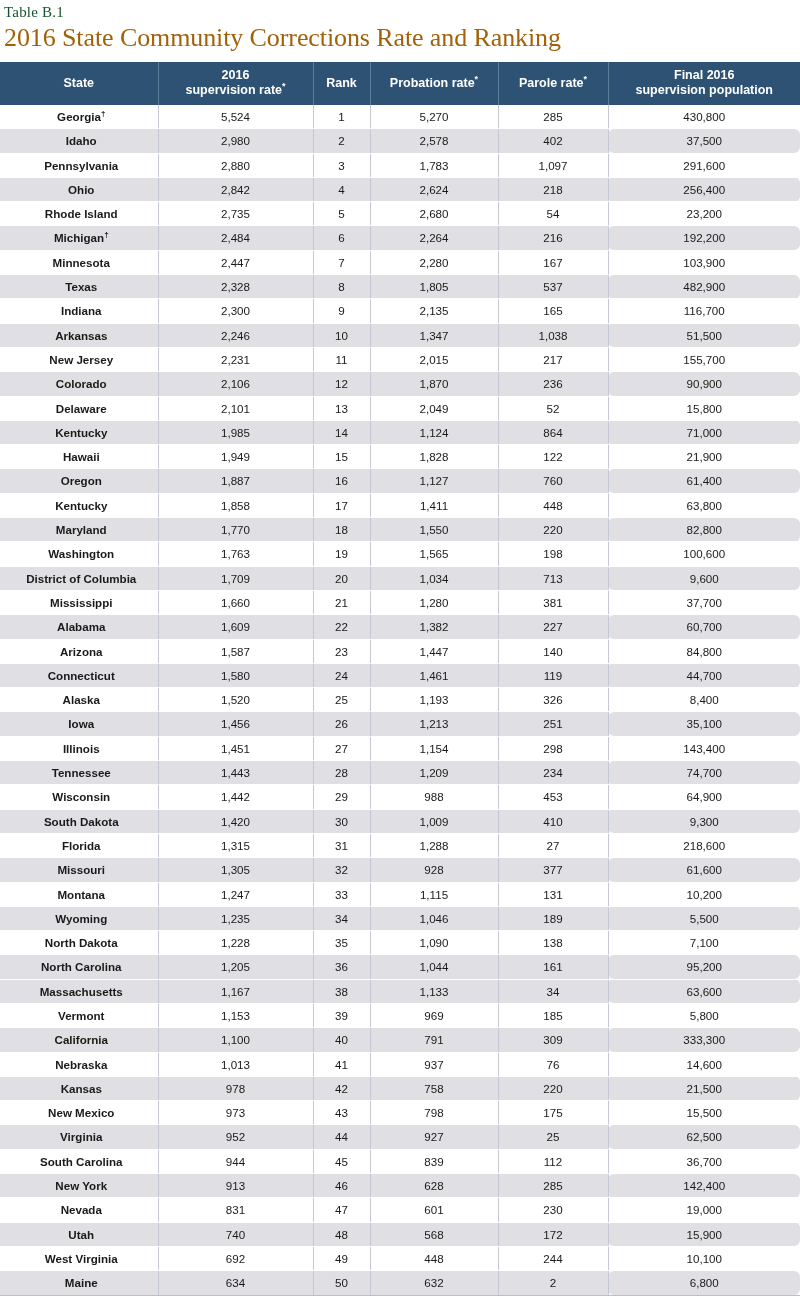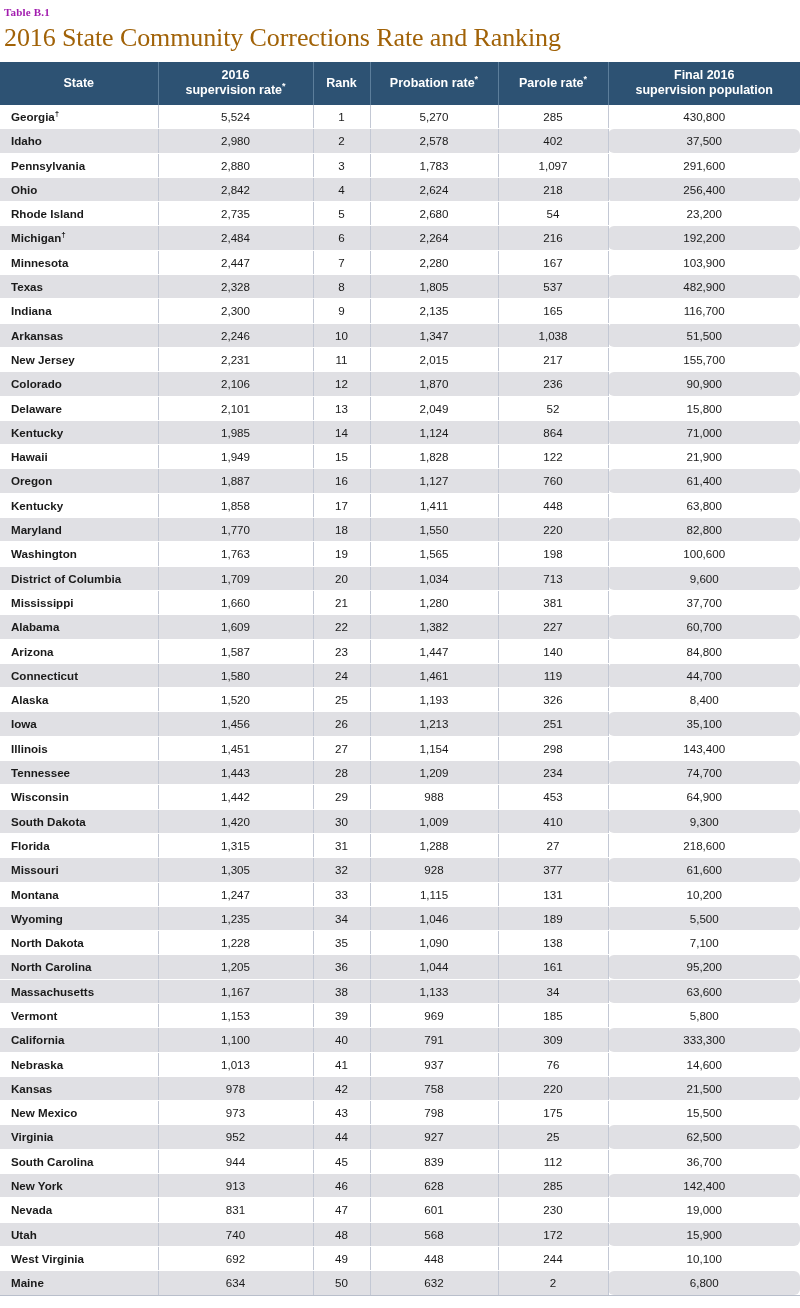--- a/index.html
+++ b/index.html
@@ -8,25 +8,24 @@
     background:#ffffff;
     font-family:"Liberation Sans", sans-serif;
     overflow:hidden;
   }
   #page{position:relative;width:800px;height:1308px;box-sizing:border-box;}
 
   
   .title-block{padding:4px 0 0 4px;}
   .table-num{
     font-family:"Liberation Serif", serif;
-    font-size:11px;
-    color:#a21caf;
+    font-size:15px;
+    color:#14532d;
     letter-spacing:0.2px;
     line-height:16px;
-    font-weight:bold;
   }
   .table-title{
     font-family:"Liberation Serif", serif;
     font-size:26px;
     color:#a16207;
     line-height:32px;
     margin-top:2px;
     letter-spacing:-0.1px;
     white-space:nowrap;
   }
@@ -69,21 +68,21 @@
     line-height:23.3px;
     border-right:1px solid #c3c8d4;
     border-bottom:1px solid #ffffff;
     text-align:center;
     white-space:nowrap;
     overflow:hidden;
     box-sizing:border-box;
   }
   tbody td:last-child{border-right:none;border-radius:6px;}
   tbody td.state{
-    text-align:left;
+    text-align:center;
     font-weight:bold;
     padding-left:11px;
     border-right:1px solid #c3c8d4;
   }
   tbody td.state sup{font-size:8px;vertical-align:super;line-height:0;font-weight:bold;}
 
   tbody tr.alt td{background:#e0e0e4;}
   tbody tr.norm td{background:#ffffff;}
   tbody tr.alt td{border-bottom:1px solid #ffffff;}
 

